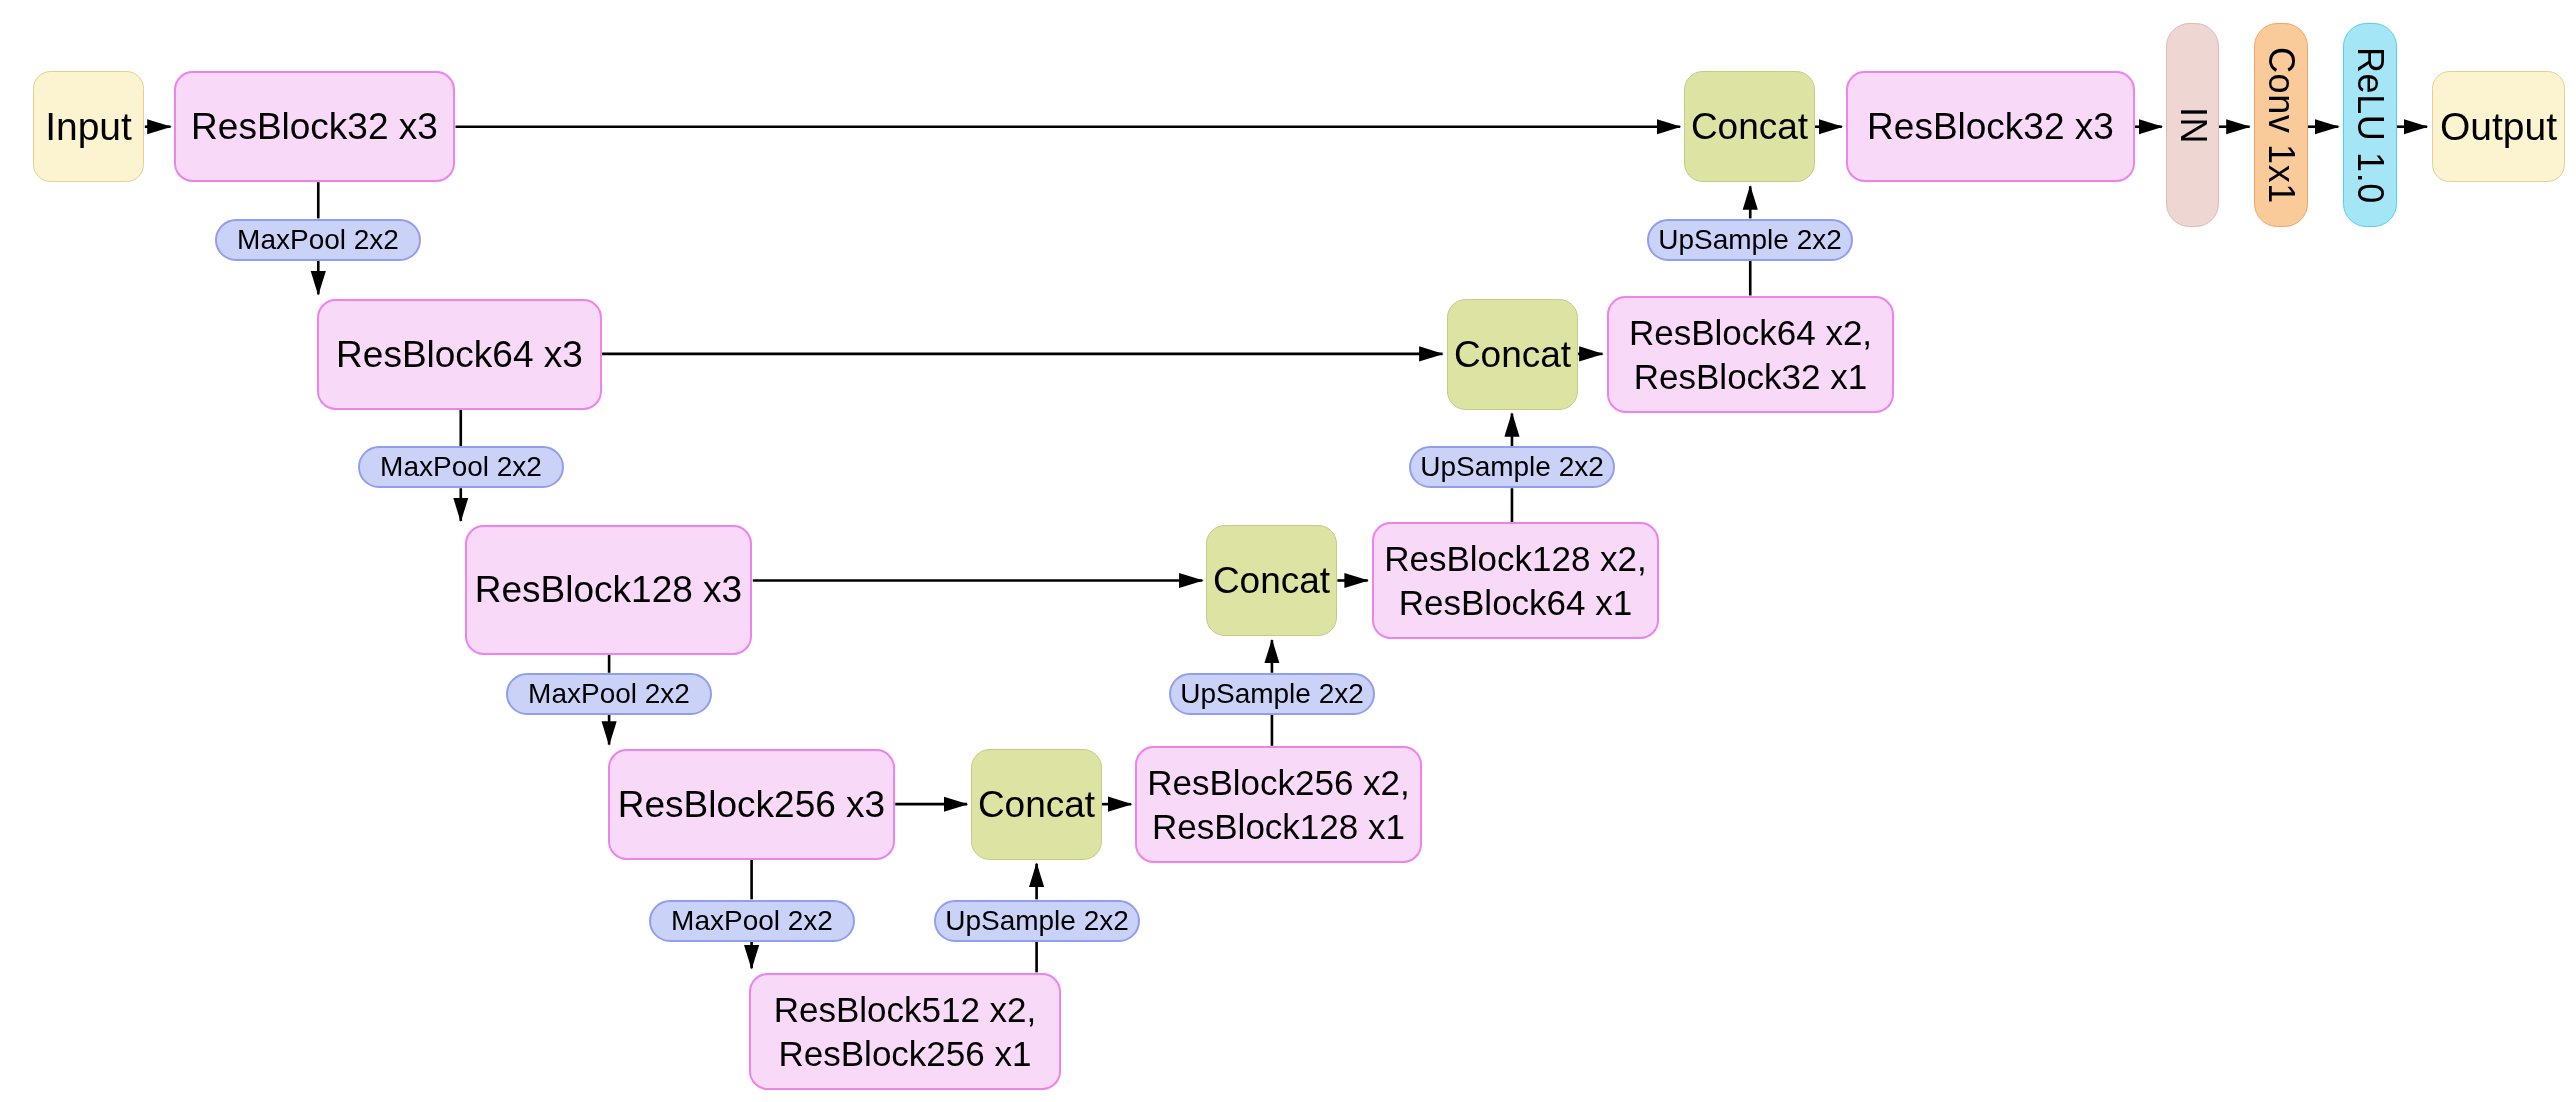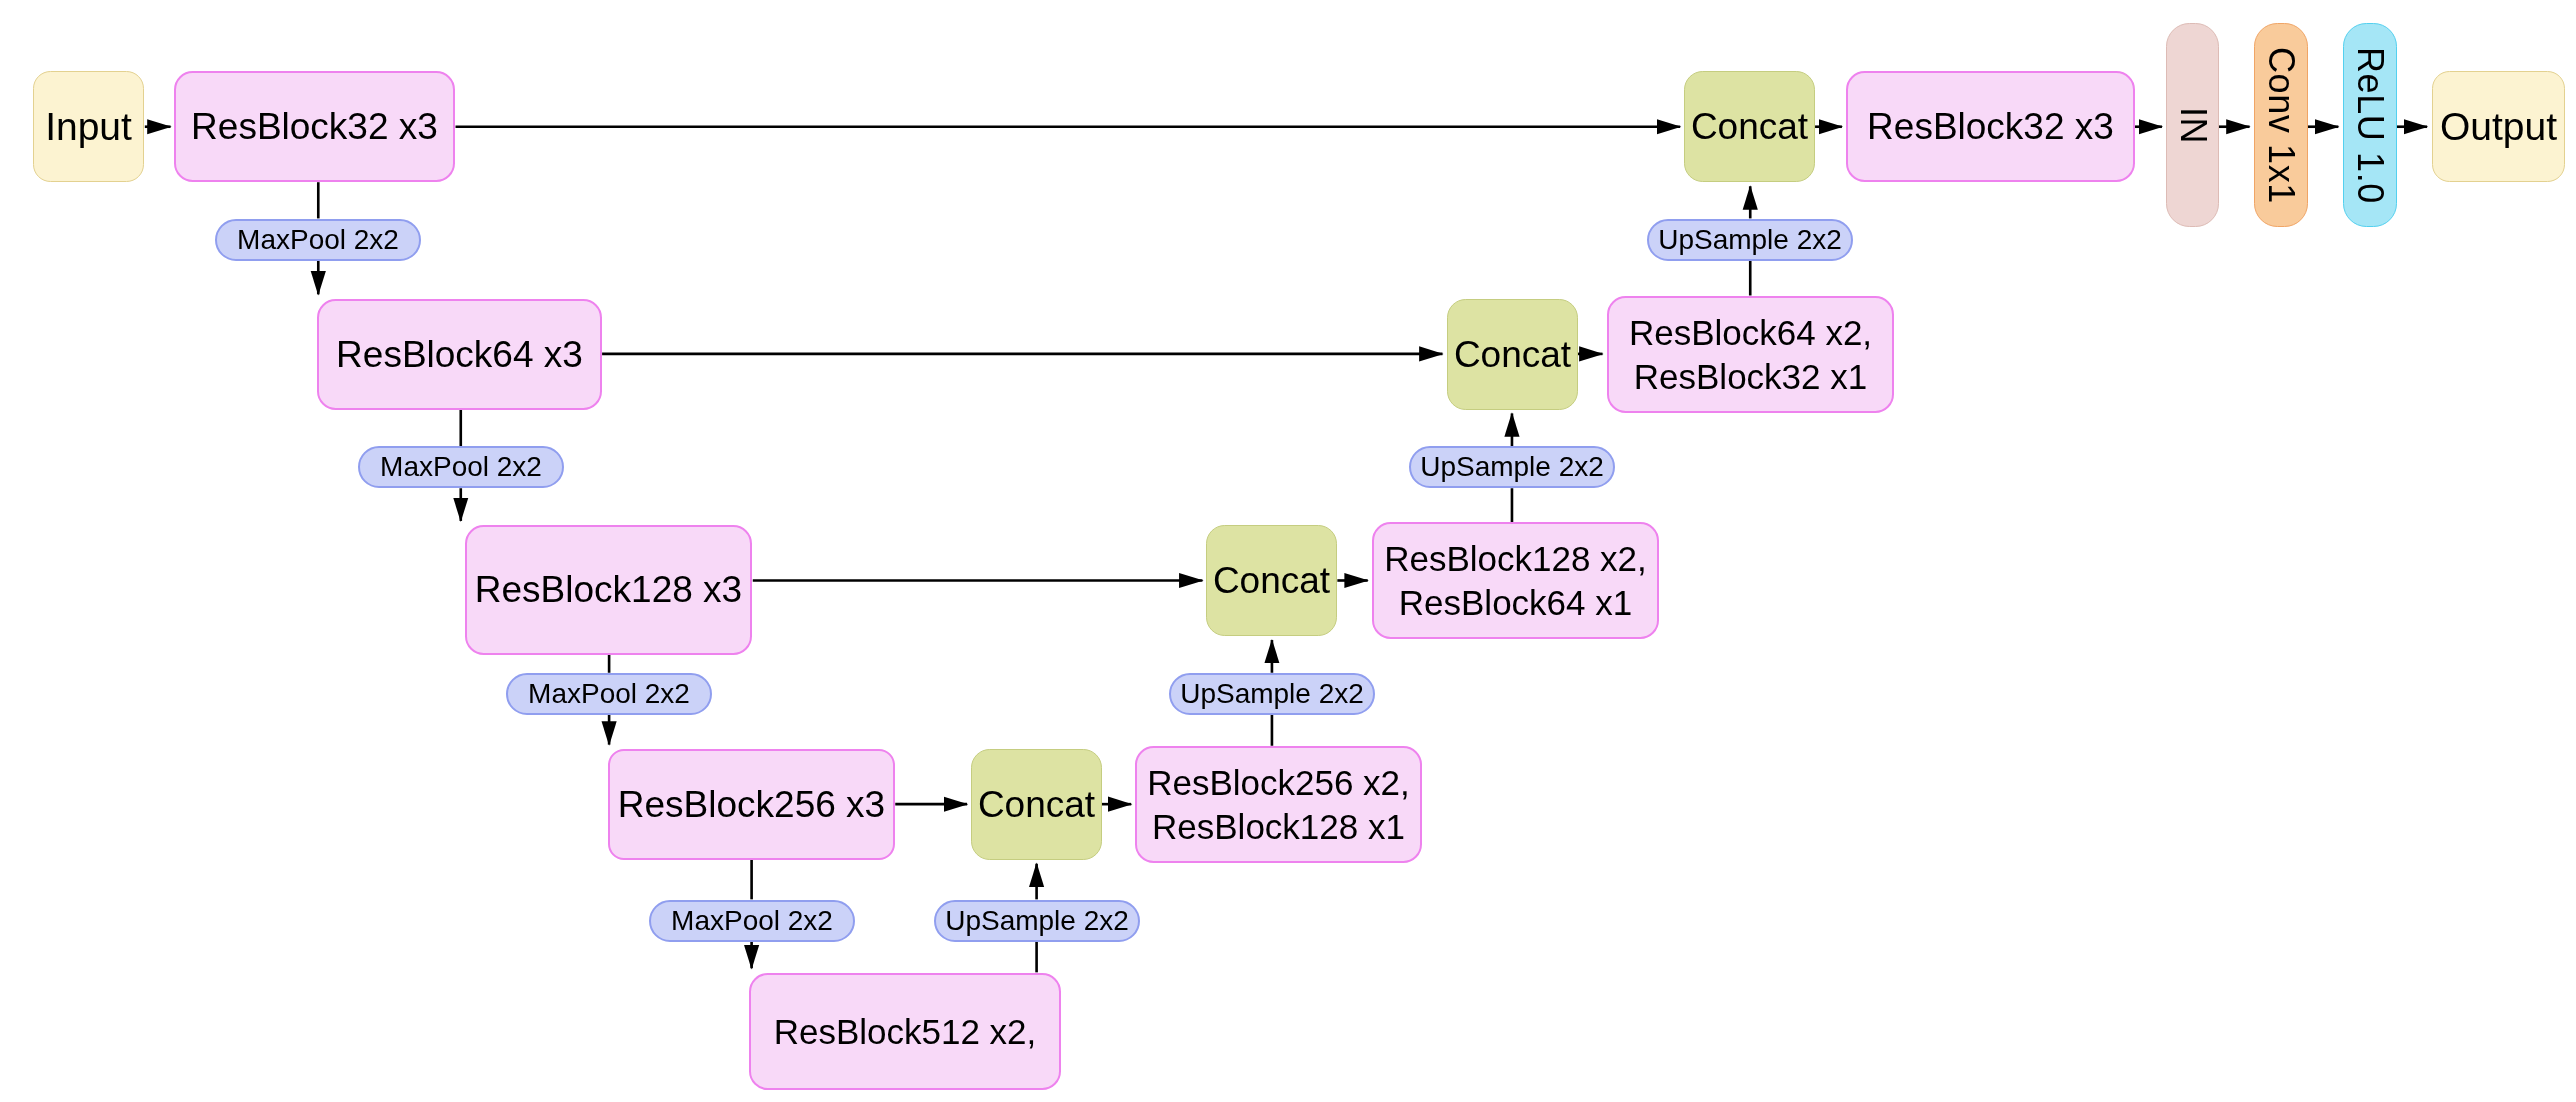--- a/index.html
+++ b/index.html
@@ -99,32 +99,33 @@
   <div class="node box-pink box-merged" style="left:1372px;top:522px;width:287px;height:117px;">
     <div>
       <span>ResBlock128 x2,</span>
       <span>ResBlock64 x1</span>
     </div>
   </div>
 
   <div class="pill" style="left:506px;top:673px;width:206px;height:42px;">MaxPool 2x2</div>
   <div class="pill" style="left:1169px;top:673px;width:206px;height:42px;">UpSample 2x2</div>
 
-  <div class="node box-pink" style="left:608px;top:749px;width:287px;height:111px;border-radius:16px;">ResBlock256 x3</div>
+  <div class="node box-pink" style="left:608px;top:749px;width:287px;height:111px;">ResBlock256 x3</div>
   <div class="node box-green" style="left:971px;top:749px;width:131px;height:111px;">Concat</div>
   <div class="node box-pink box-merged" style="left:1135px;top:746px;width:287px;height:117px;">
     <div>
       <span>ResBlock256 x2,</span>
       <span>ResBlock128 x1</span>
     </div>
   </div>
 
   <div class="pill" style="left:649px;top:900px;width:206px;height:42px;">MaxPool 2x2</div>
   <div class="pill" style="left:934px;top:900px;width:206px;height:42px;">UpSample 2x2</div>
 
   <div class="node box-pink box-merged" style="left:749px;top:973px;width:312px;height:117px;">
     <div>
       <span>ResBlock512 x2,</span>
+      <span>ResBlock256 x1</span>
     </div>
   </div>
 
 </div>
 
 
 </body></html>

